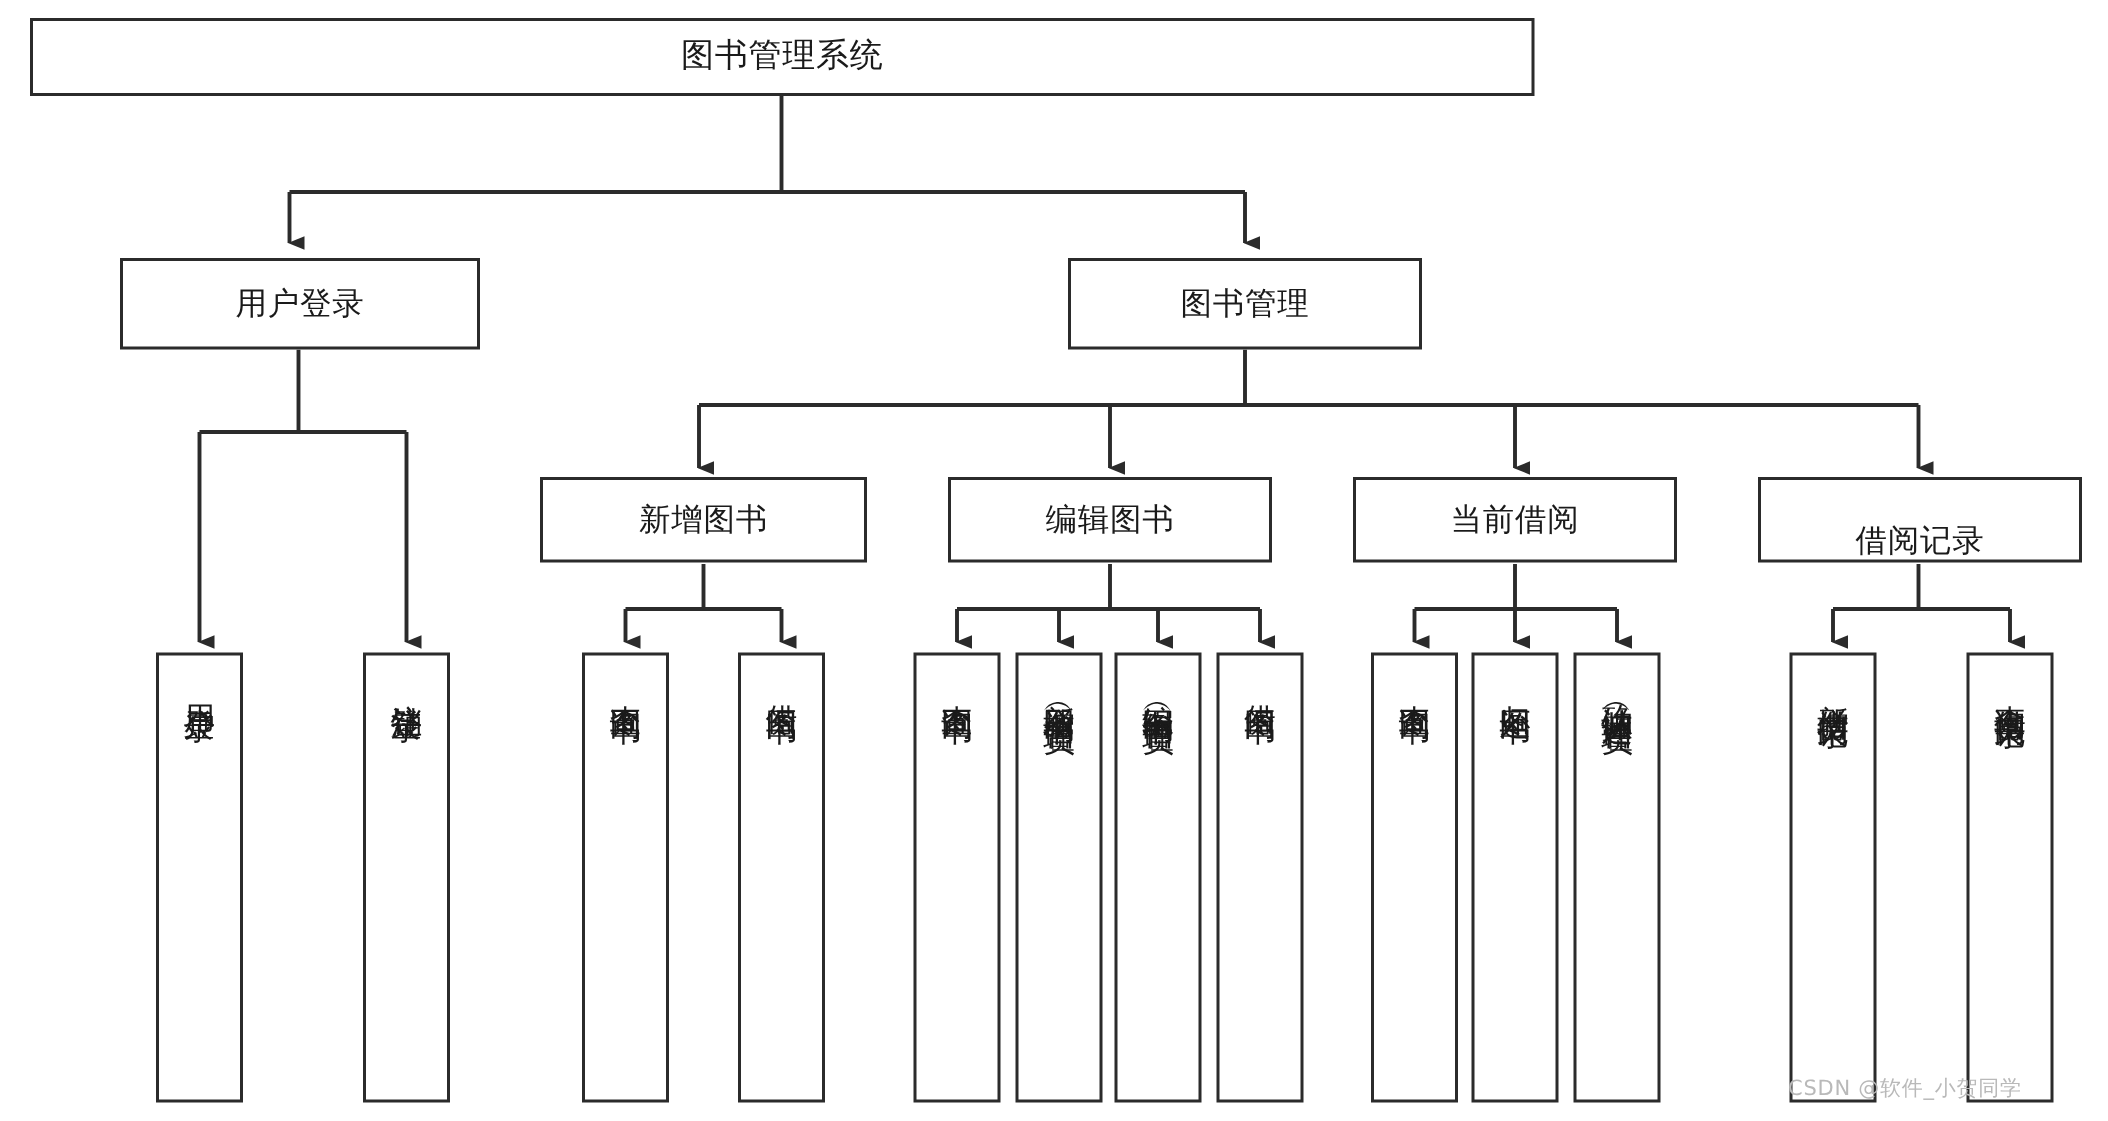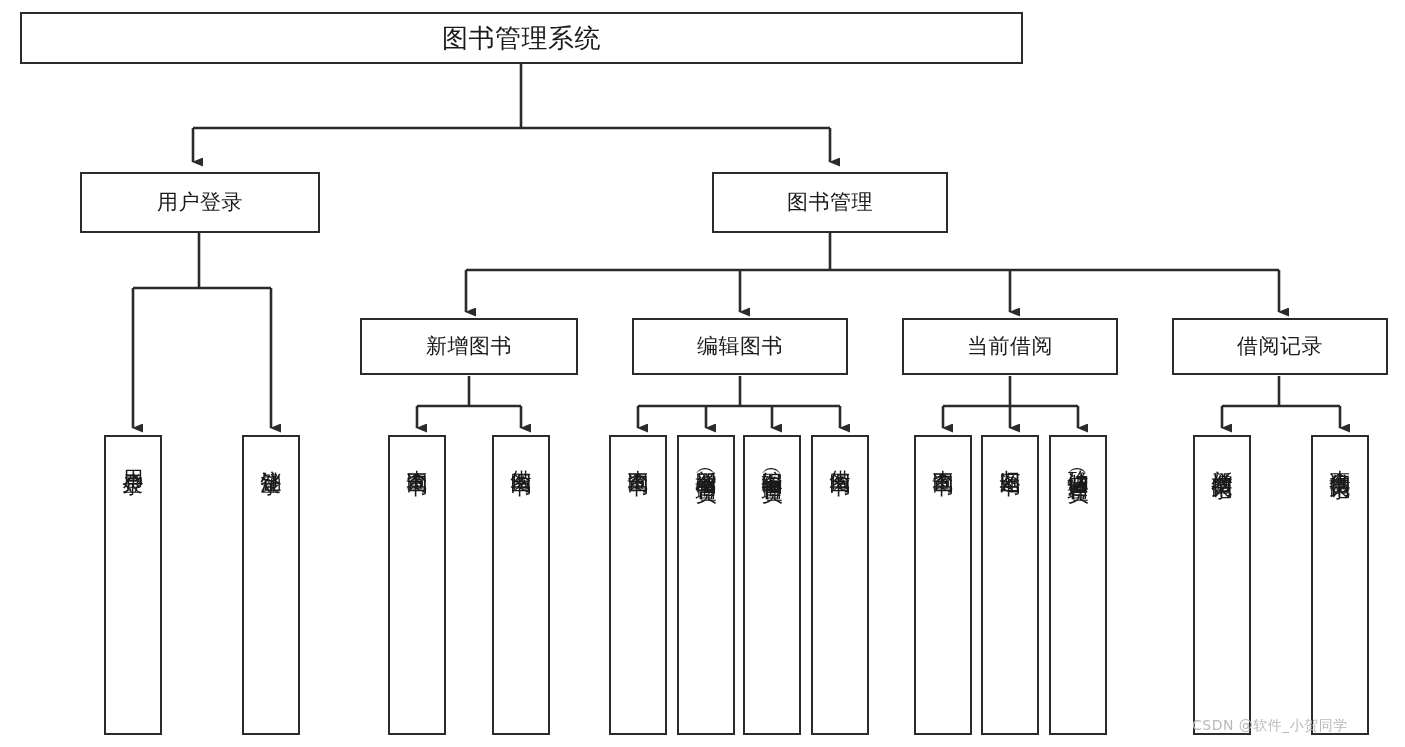--- a/index.html
+++ b/index.html
@@ -36,21 +36,21 @@
   .node .label {
     display: block;
     text-align: center;
     line-height: 1.25;
   }
   .node.horizontal .label {
     writing-mode: horizontal-tb;
     font-size: 21px;
     letter-spacing: 0.5px;
   }
-  .node.root .label { font-size: 26px; }
+  .node.root .label { font-size: 22px; }
   .node.vertical {
     align-items: flex-start;
     padding-top: 16px;
   }
   .node.vertical .label {
     writing-mode: vertical-rl;
     text-orientation: upright;
     font-size: 21px;
     letter-spacing: 2px;
     line-height: 1.05;
@@ -135,21 +135,21 @@
   </div>
 
   <div class="node horizontal" style="left:632px; top:318px; width:216px; height:57px;">
     <span class="label">编辑图书</span>
   </div>
 
   <div class="node horizontal" style="left:902px; top:318px; width:216px; height:57px;">
     <span class="label">当前借阅</span>
   </div>
 
-  <div class="node horizontal" style="left:1172px; top:318px; width:216px; height:57px;">
+  <div class="node horizontal" style="left:1172px; top:318px; width:216px; height:57px;align-items:flex-end;">
     <span class="label">借阅记录</span>
   </div>
 
   <div class="node vertical" style="left:104px; top:435px; width:58px; height:300px;">
     <span class="label">用户登录</span>
   </div>
 
   <div class="node vertical" style="left:242px; top:435px; width:58px; height:300px;">
     <span class="label">注销登录</span>
   </div>

